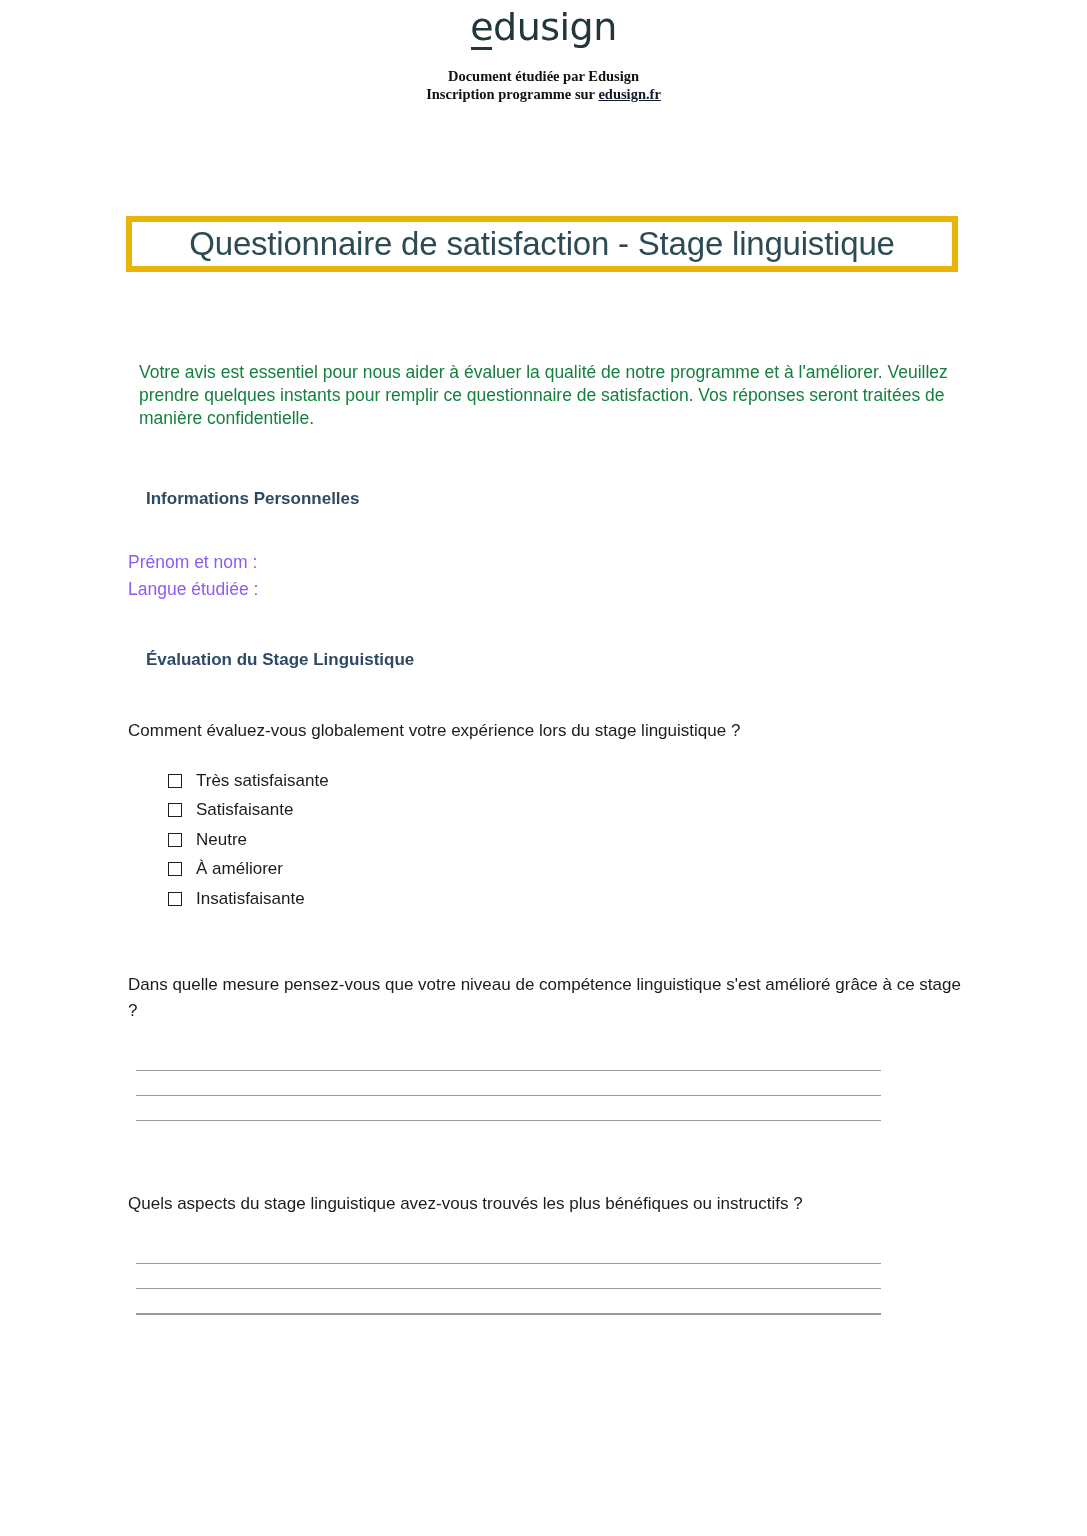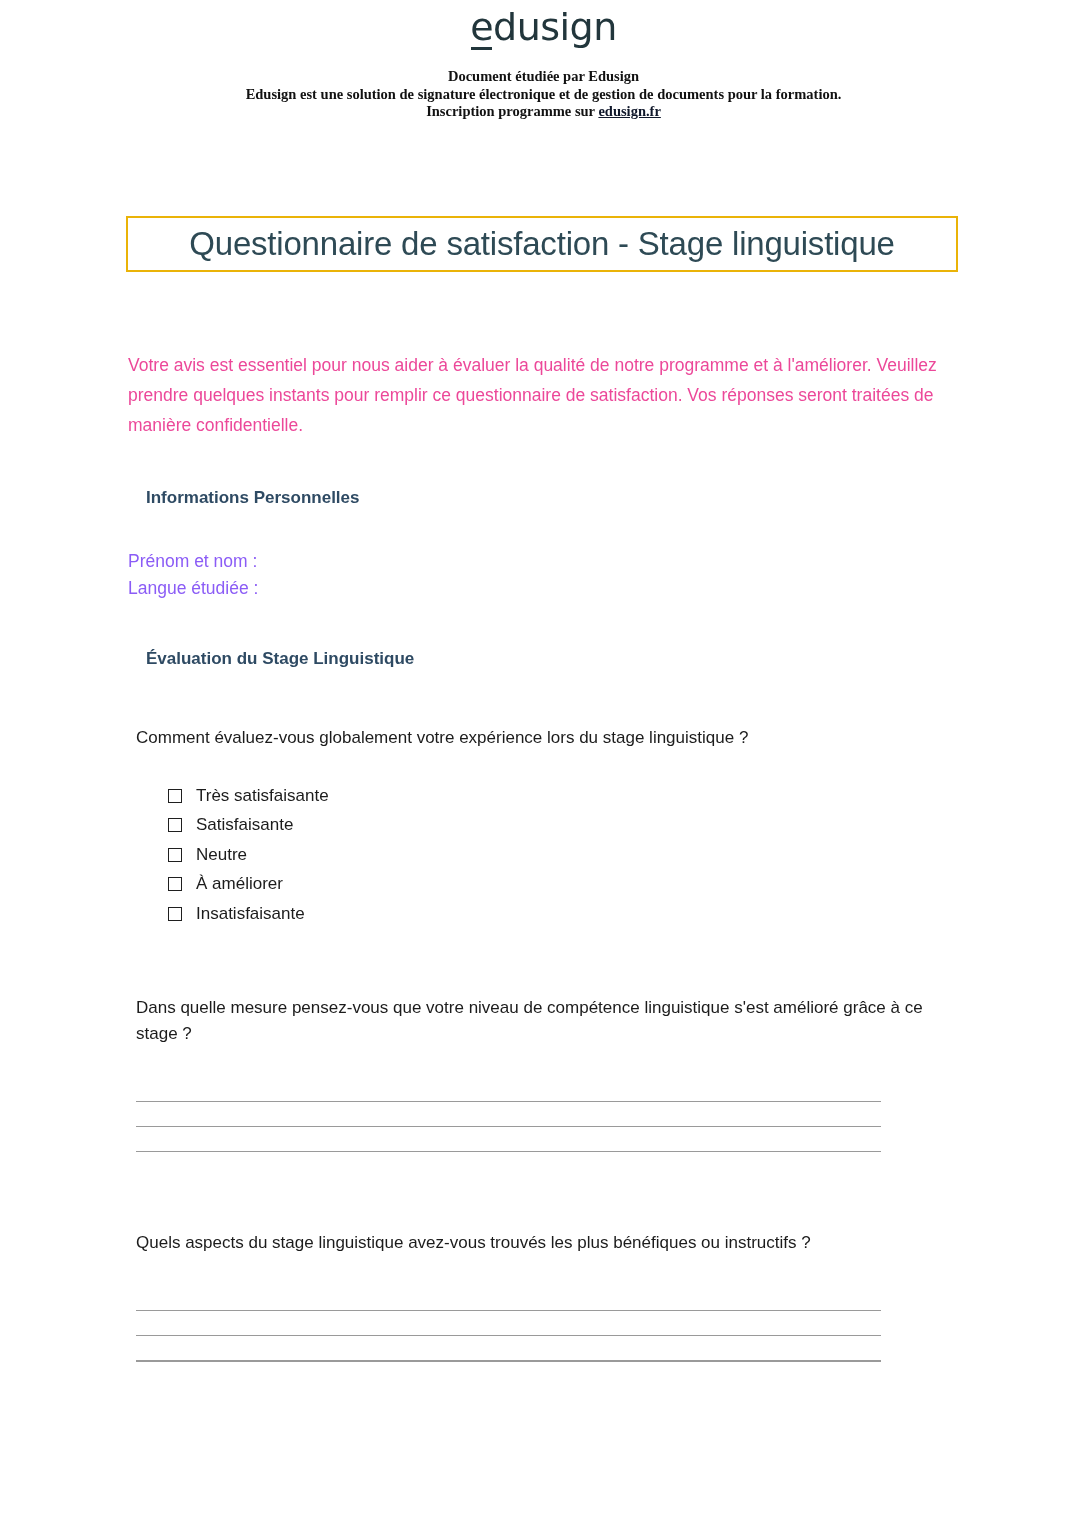--- a/index.html
+++ b/index.html
@@ -60,21 +60,21 @@
     text-decoration: underline;
   }
 
   
   .title-box {
     position: absolute;
     left: 126px;
     top: 216px;
     width: 832px;
     height: 56px;
-    border: 2px solid #eab308;
+    border: 6px solid #eab308;
     box-sizing: border-box;
     display: flex;
     align-items: center;
     justify-content: center;
   }
   .title-text {
     font-size: 33px;
     font-weight: 400;
     color: #2e4a55;
     letter-spacing: -0.2px;
@@ -84,44 +84,44 @@
   
   .doc-body {
     position: absolute;
     left: 128px;
     top: 350px;
     width: 835px;
   }
 
   .intro-paragraph {
     font-size: 17.5px;
-    line-height: 30px;
-    color: #ec4899;
-    margin: 0;
+    line-height: 23px;
+    color: #15803d;
+    margin: 11px;
   }
 
   .section-heading {
     font-size: 17px;
     font-weight: bold;
     color: #2e4a63;
     margin: 18px;
   }
 
   .field-list {
     font-size: 17.5px;
     line-height: 26.5px;
     color: #8b5cf6;
   }
   .field-line { display: block; }
 
   .question-text {
     font-size: 17px;
     line-height: 26px;
     color: #1c1c1c;
-    margin: 8px;
+    margin: 0;
   }
 
   .options-list {
     margin: 0;
     padding: 0;
     list-style: none;
   }
   .option-row {
     display: flex;
     align-items: center;
@@ -159,21 +159,20 @@
   .spacer-xl { height: 58px; }
 </style>
 </head>
 <body>
 
 <div class="brand-header">
   <div class="brand-logo"><span class="logo-e">e</span><span>dusign</span></div>
 
   <div class="promo-block">
     <span class="promo-line">Document étudiée par Edusign</span>
-    <span class="promo-line">Edusign est une solution de signature électronique et de gestion de documents pour la formation.</span>
     <span class="promo-line"><span>Inscription programme sur </span><a class="promo-link" href="#">edusign.fr</a></span>
   </div>
 </div>
 
 <div class="title-box">
   <div class="title-text">Questionnaire de satisfaction - Stage linguistique</div>
 </div>
 
 <div class="doc-body">
 

